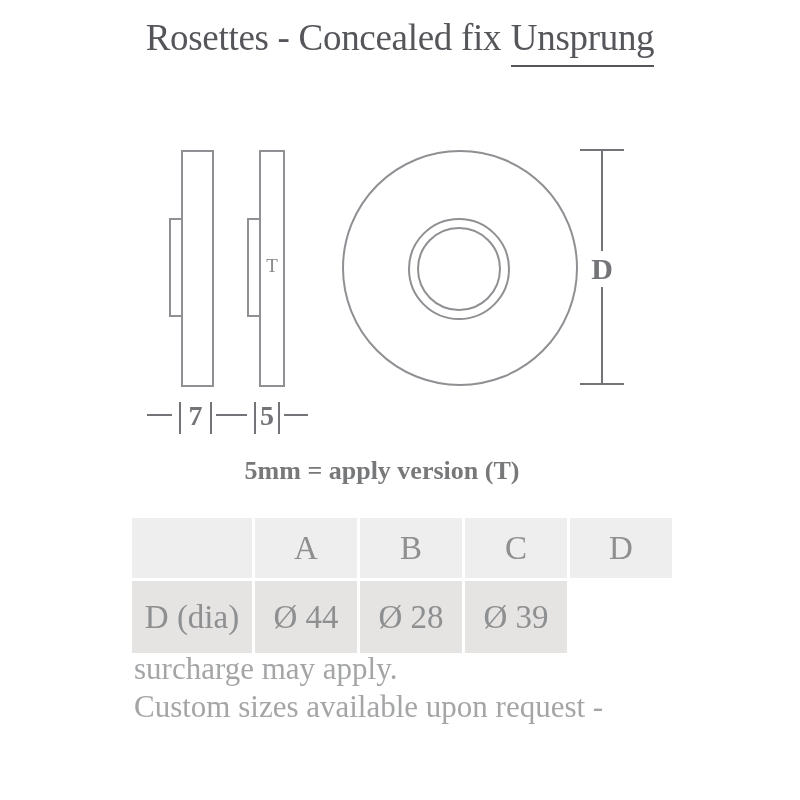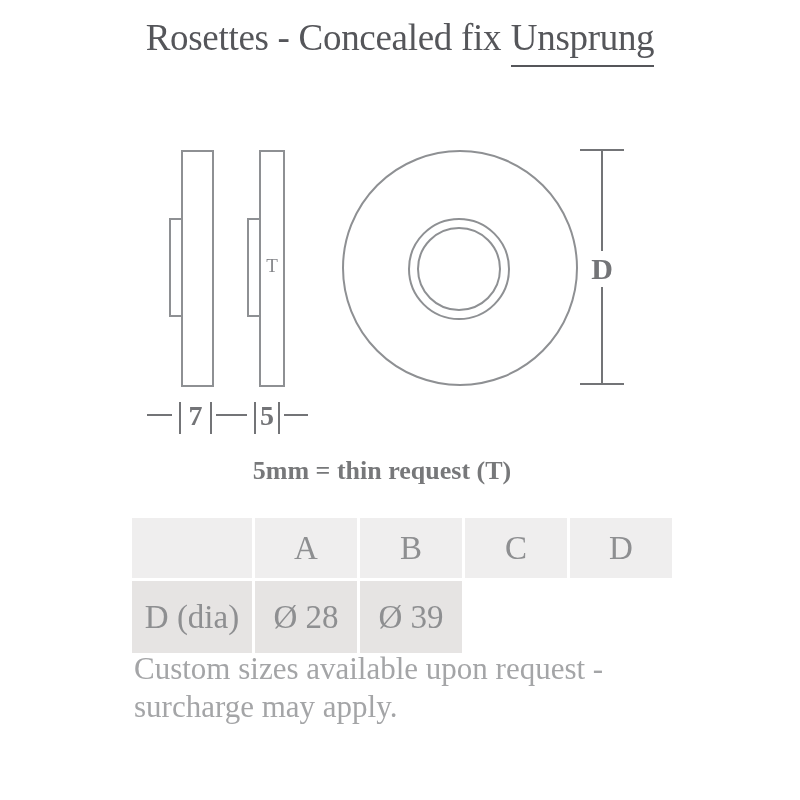--- a/index.html
+++ b/index.html
@@ -129,33 +129,34 @@
 <div class="hline" style="left:147px; top:414px; width:25px;"></div>
 <div class="vline" style="left:179px; top:402px; height:32px;"></div>
 <div class="dimnum" style="left:181px; top:400px; width:29px;">7</div>
 <div class="vline" style="left:210px; top:402px; height:32px;"></div>
 <div class="hline" style="left:216px; top:414px; width:31px;"></div>
 <div class="vline" style="left:254px; top:402px; height:32px;"></div>
 <div class="dimnum" style="left:256px; top:400px; width:22px;">5</div>
 <div class="vline" style="left:278px; top:402px; height:32px;"></div>
 <div class="hline" style="left:284px; top:414px; width:24px;"></div>
 
-<div class="note">5mm = thin request (T)</div>
+<div class="note">5mm = apply version (T)</div>
 
 <div class="sizetable">
   <div class="trow head">
     <div class="tcell first"></div>
     <div class="tcell">A</div>
     <div class="tcell">B</div>
     <div class="tcell">C</div>
     <div class="tcell">D</div>
   </div>
   <div class="trow data">
     <div class="tcell first">D (dia)</div>
+    <div class="tcell">Ø 44</div>
     <div class="tcell">Ø 28</div>
     <div class="tcell">Ø 39</div>
   </div>
 </div>
 
 <div class="footer">
+  <div>surcharge may apply.</div>
   <div>Custom sizes available upon request -</div>
-  <div>surcharge may apply.</div>
 </div>
 
 </body></html>

